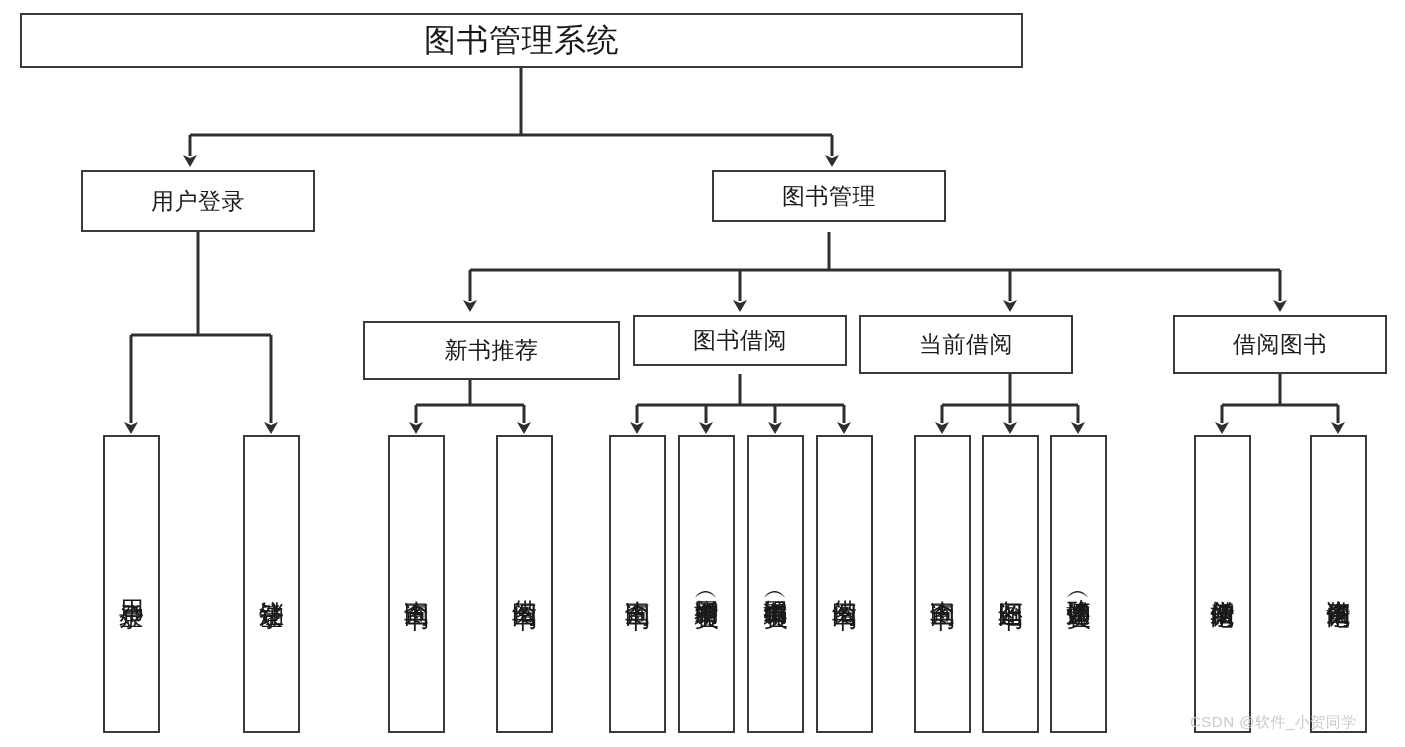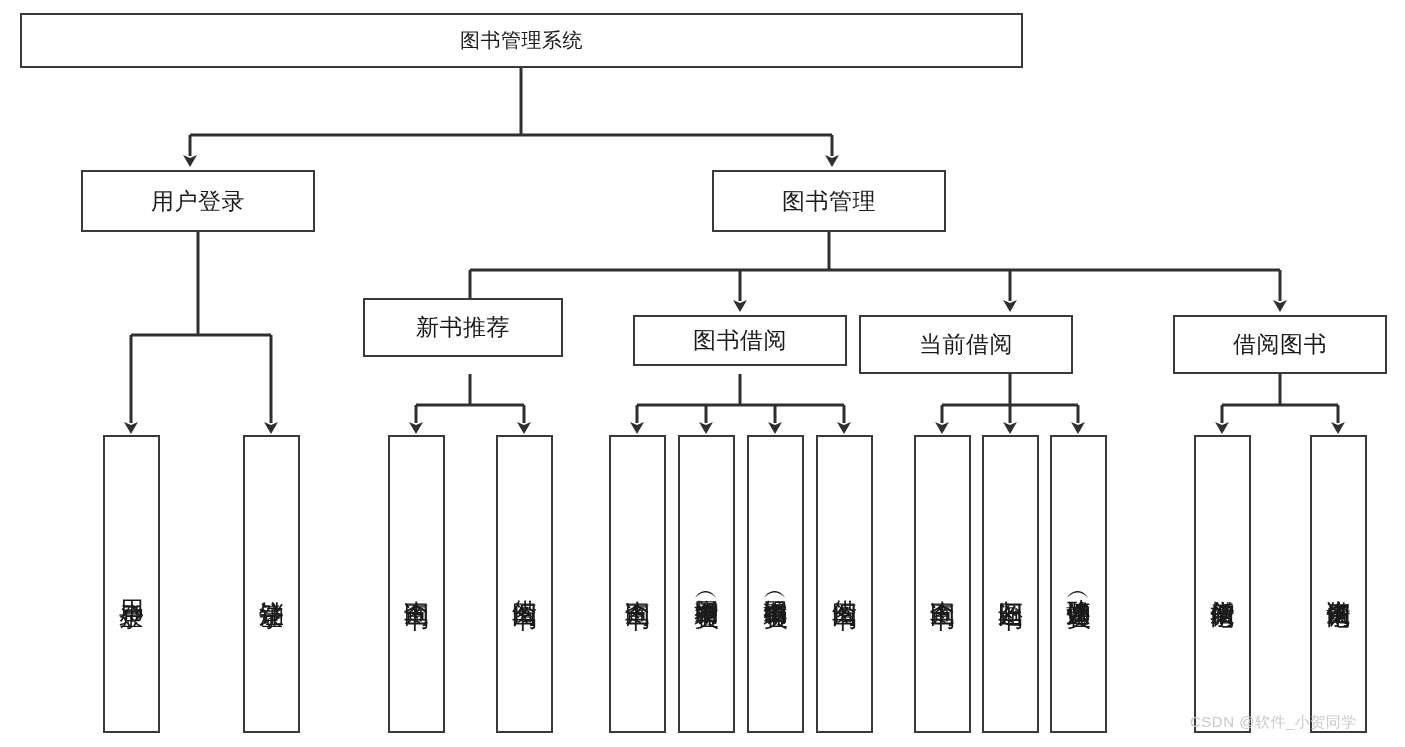--- a/index.html
+++ b/index.html
@@ -42,21 +42,21 @@
     text-align: center;
     line-height: 1.05;
     white-space: pre;
   }
   
   .node.horiz .lbl {
     font-size: 23px;
     letter-spacing: 0.5px;
   }
   .node.root .lbl {
-    font-size: 20px;
+    font-size: 32px;
   }
   
   .node.vert {
     align-items: center;
     justify-content: center;
   }
   .node.vert .lbl {
     writing-mode: vertical-rl;
     text-orientation: upright;
     font-size: 25px;
@@ -132,25 +132,25 @@
     </g>
   </svg>
 
   <div class="node horiz root" style="left:20px; top:13px; width:1003px; height:55px;">
     <span class="lbl">图书管理系统</span>
   </div>
 
   <div class="node horiz" style="left:81px; top:170px; width:234px; height:62px;">
     <span class="lbl">用户登录</span>
   </div>
-  <div class="node horiz" style="left:712px; top:170px; width:234px; height:62px;">
+  <div class="node horiz" style="left:712px; top:170px; width:234px; height:52px;">
     <span class="lbl">图书管理</span>
   </div>
 
-  <div class="node horiz" style="left:363px; top:298px; width:200px; height:59px;">
+  <div class="node horiz" style="left:363px; top:321px; width:257px; height:59px;">
     <span class="lbl">新书推荐</span>
   </div>
   <div class="node horiz" style="left:633px; top:315px; width:214px; height:51px;">
     <span class="lbl">图书借阅</span>
   </div>
   <div class="node horiz" style="left:859px; top:315px; width:214px; height:59px;">
     <span class="lbl">当前借阅</span>
   </div>
   <div class="node horiz" style="left:1173px; top:315px; width:214px; height:59px;">
     <span class="lbl">借阅图书</span>

